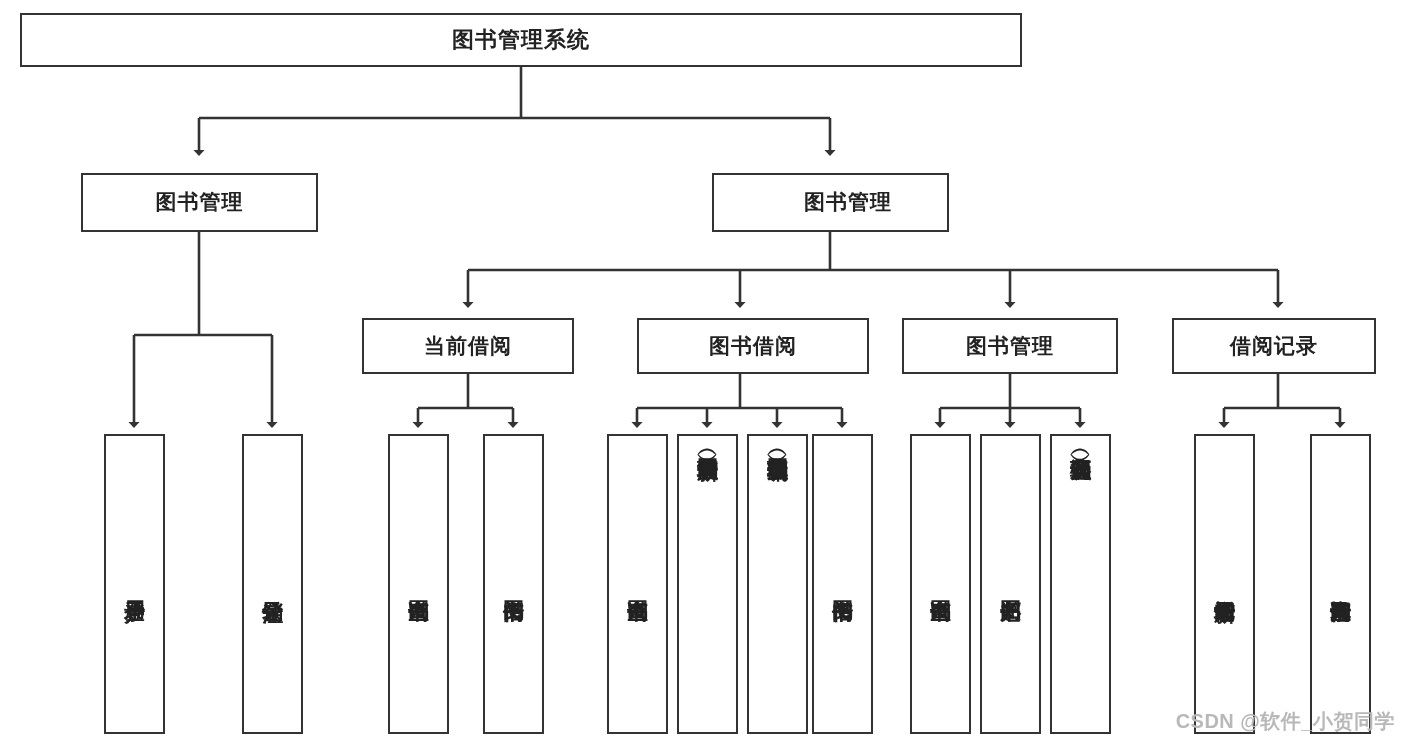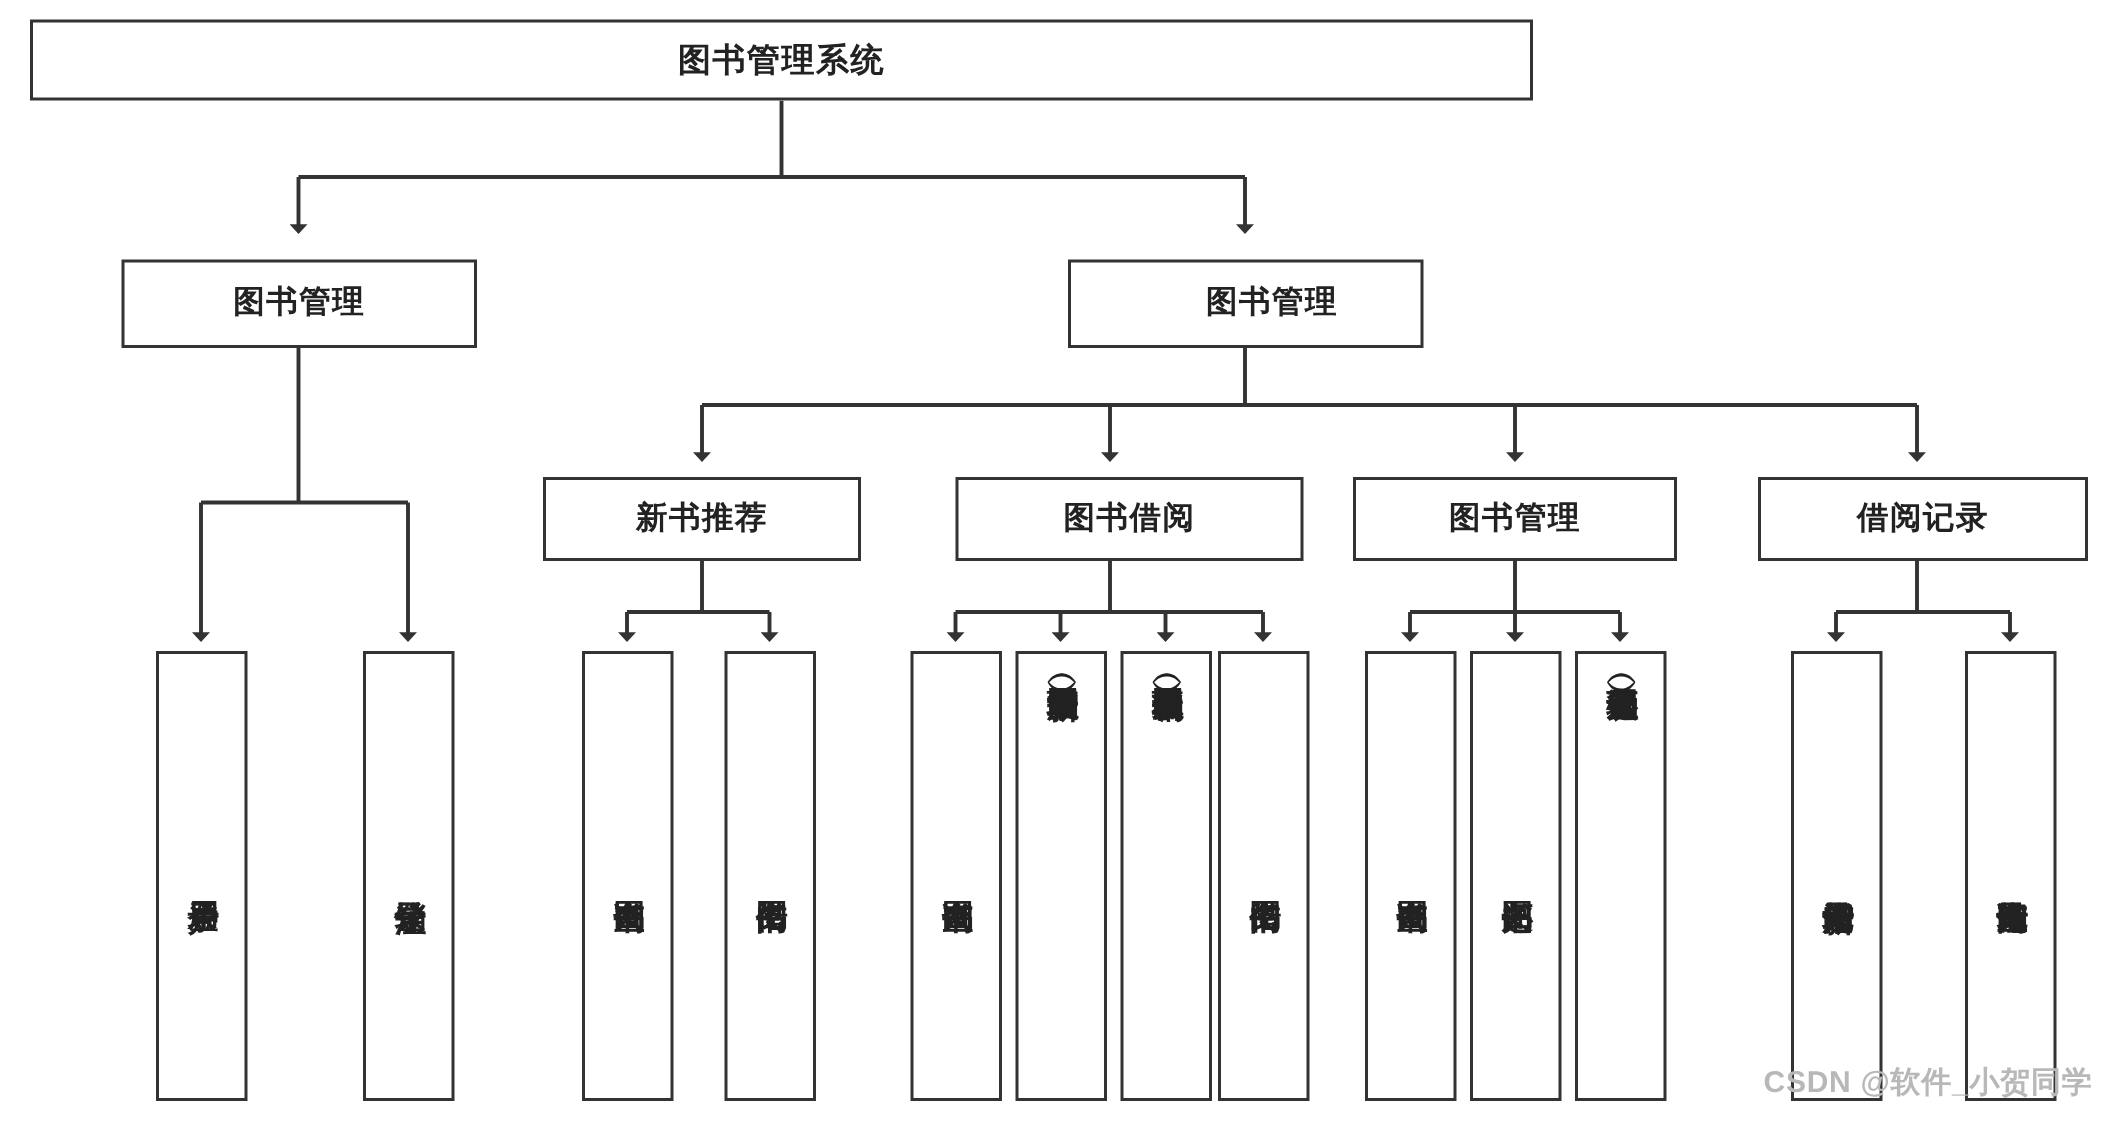--- a/index.html
+++ b/index.html
@@ -129,29 +129,29 @@
   </div>
 
   <div class="node h" style="left:81px; top:173px; width:237px; height:59px;">
     <span>图书管理</span>
   </div>
   <div class="node h" style="left:712px; top:173px; width:237px; height:59px;padding-left:35px;">
     <span>图书管理</span>
   </div>
 
   <div class="node h" style="left:362px; top:318px; width:212px; height:56px;">
-    <span>新书推荐</span>
+    <span>当前借阅</span>
   </div>
   <div class="node h" style="left:637px; top:318px; width:232px; height:56px;">
     <span>图书借阅</span>
   </div>
   <div class="node h" style="left:902px; top:318px; width:216px; height:56px;">
     <span>图书管理</span>
   </div>
-  <div class="node h" style="left:1172px; top:318px; width:220px; height:56px;">
+  <div class="node h" style="left:1172px; top:318px; width:204px; height:56px;">
     <span>借阅记录</span>
   </div>
 
   <div class="node v" style="left:104px; top:434px; width:61px; height:300px;">
     <span class="vtext">用户登录</span>
   </div>
   <div class="node v" style="left:242px; top:434px; width:61px; height:300px;">
     <span class="vtext">注销登录</span>
   </div>
 

